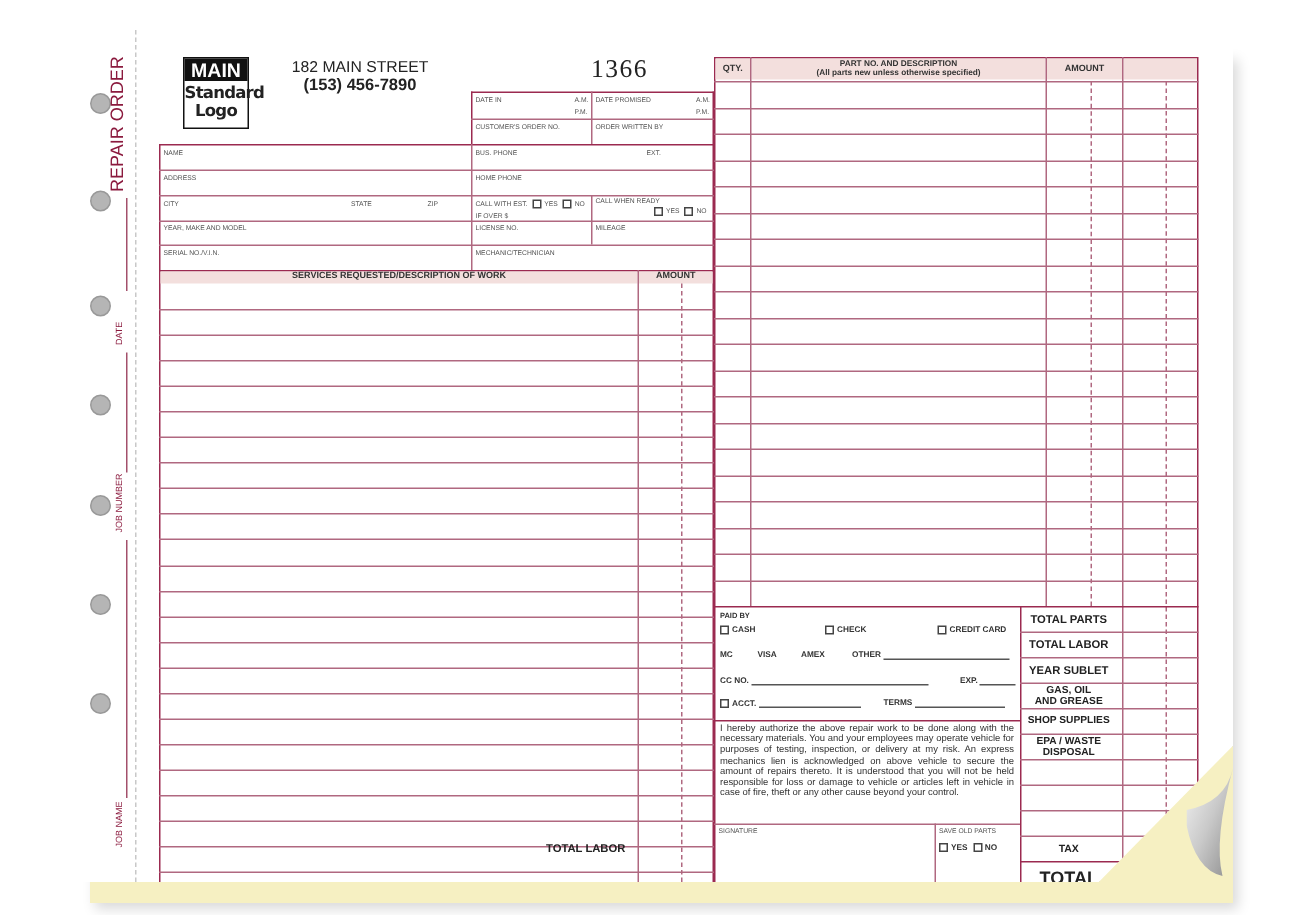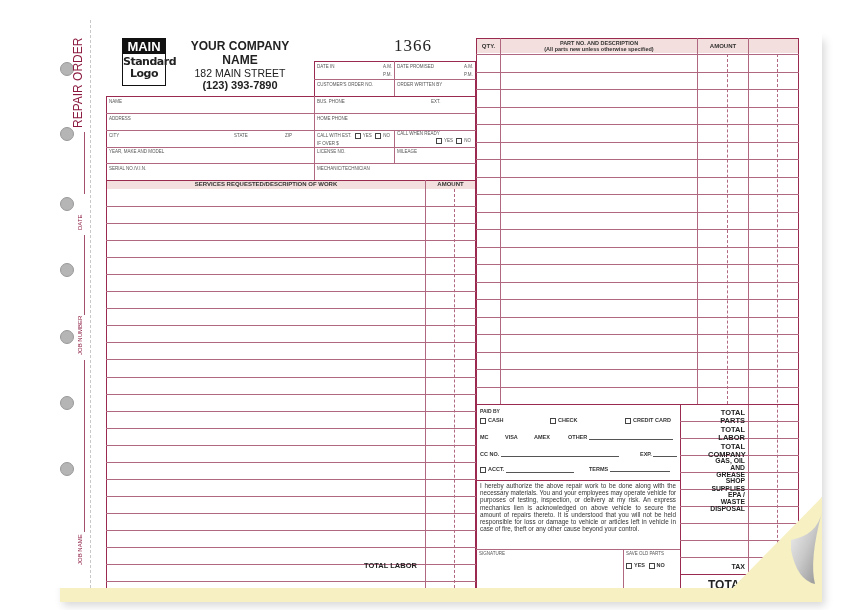--- a/index.html
+++ b/index.html
@@ -30,21 +30,21 @@
   .hline { position: absolute; height: 0; border-top: 1px solid #b06880; }
   .hline.dark { border-top: 1.5px solid #9b2a50; }
   .vl { position: absolute; width: 0; border-left: 1px solid #b06880; }
   .vl.dark { border-left: 1.5px solid #9b2a50; }
   .dash { position: absolute; width: 0; border-left: 1px dashed #b06880; }
   .lbl { position: absolute; font-size: 4.5px; color: #555; text-transform: uppercase; white-space: nowrap; line-height: 5px; }
   .hdr { position: absolute; background: #f3dfdd; font-size: 6px; font-weight: bold; color: #333; text-align: center; line-height: 7px; }
   .cb { display: inline-block; width: 6px; height: 6px; border: 0.8px solid #444; vertical-align: middle; margin: 0 2px; }
   .small { position: absolute; font-size: 5.5px; font-weight: bold; color: #333; white-space: nowrap; }
   .uline { display: inline-block; border-bottom: 0.8px solid #555; vertical-align: bottom; }
-  .tot { position: absolute; left: 0; width: 70px; text-align: right; font-weight: bold; font-size: 7.5px; color: #222; padding-right: 5px; line-height: 8px; padding-left: 28px; }
+  .tot { position: absolute; left: 0; width: 70px; text-align: center; font-weight: bold; font-size: 7.5px; color: #222; padding-right: 5px; line-height: 8px; }
   .auth { position: absolute; font-size: 6.3px; line-height: 7.2px; color: #333; text-align: justify; }
 </style>
 </head>
 <body>
 
 <div class="yellow-copy"></div>
 
 <div class="page">
 
   <div class="perf"></div>
@@ -63,23 +63,22 @@
   <div class="vlabel" style="left:33px;top:335px;font-size:6px;">JOB NUMBER</div>
   <div class="vline" style="top:340px;height:172px"></div>
   <div class="vlabel" style="left:33px;top:545px;font-size:6px;">JOB NAME</div>
 
   <div class="logo">
     <div class="free">MAIN</div>
     <div class="std">Standard</div>
     <div class="std" style="margin-top:0">Logo</div>
   </div>
   <div class="company">
-    <div class="name">YOUR COMPANY NAME</div>
     <div class="line">182 MAIN STREET</div>
-    <div class="phone">(123) 393-7890</div>
+    <div class="phone">(153) 456-7890</div>
   </div>
   <div class="order-no">1366</div>
 
   <div class="box" style="left:270px;top:41px;width:162px;height:35px;border-bottom:none;"></div>
   <div class="vl" style="left:350px;top:41px;height:35px"></div>
   <div class="hline" style="left:270px;top:59px;width:162px"></div>
   <div class="lbl" style="left:273px;top:44px">DATE IN</div>
   <div class="lbl" style="left:339px;top:44px">A.M.</div>
   <div class="lbl" style="left:339px;top:52px">P.M.</div>
   <div class="lbl" style="left:353px;top:44px">DATE PROMISED</div>
@@ -222,21 +221,21 @@
     <div class="hline" style="left:0;top:51px;width:119px"></div>
     <div class="hline" style="left:0;top:68px;width:119px"></div>
     <div class="hline" style="left:0;top:85px;width:119px"></div>
     <div class="hline" style="left:0;top:102px;width:119px"></div>
     <div class="hline" style="left:0;top:119px;width:119px"></div>
     <div class="hline" style="left:0;top:136px;width:119px"></div>
     <div class="hline" style="left:0;top:153px;width:119px"></div>
     <div class="hline dark" style="left:0;top:170px;width:119px"></div>
     <div class="tot" style="top:5px">TOTAL PARTS</div>
     <div class="tot" style="top:22px">TOTAL LABOR</div>
-    <div class="tot" style="top:39px">TOTAL COMPANY</div>
+    <div class="tot" style="top:39px">YEAR SUBLET</div>
     <div class="tot" style="top:53px;font-size:6.8px;line-height:7px">
         <div>GAS, OIL</div>
         <div>AND GREASE</div>
       </div>
     <div class="tot" style="top:73px;font-size:6.8px">SHOP SUPPLIES</div>
     <div class="tot" style="top:87px;font-size:6.8px;line-height:7px">
         <div>EPA / WASTE</div>
         <div>DISPOSAL</div>
       </div>
     <div class="tot" style="top:159px;font-size:7px">TAX</div>

